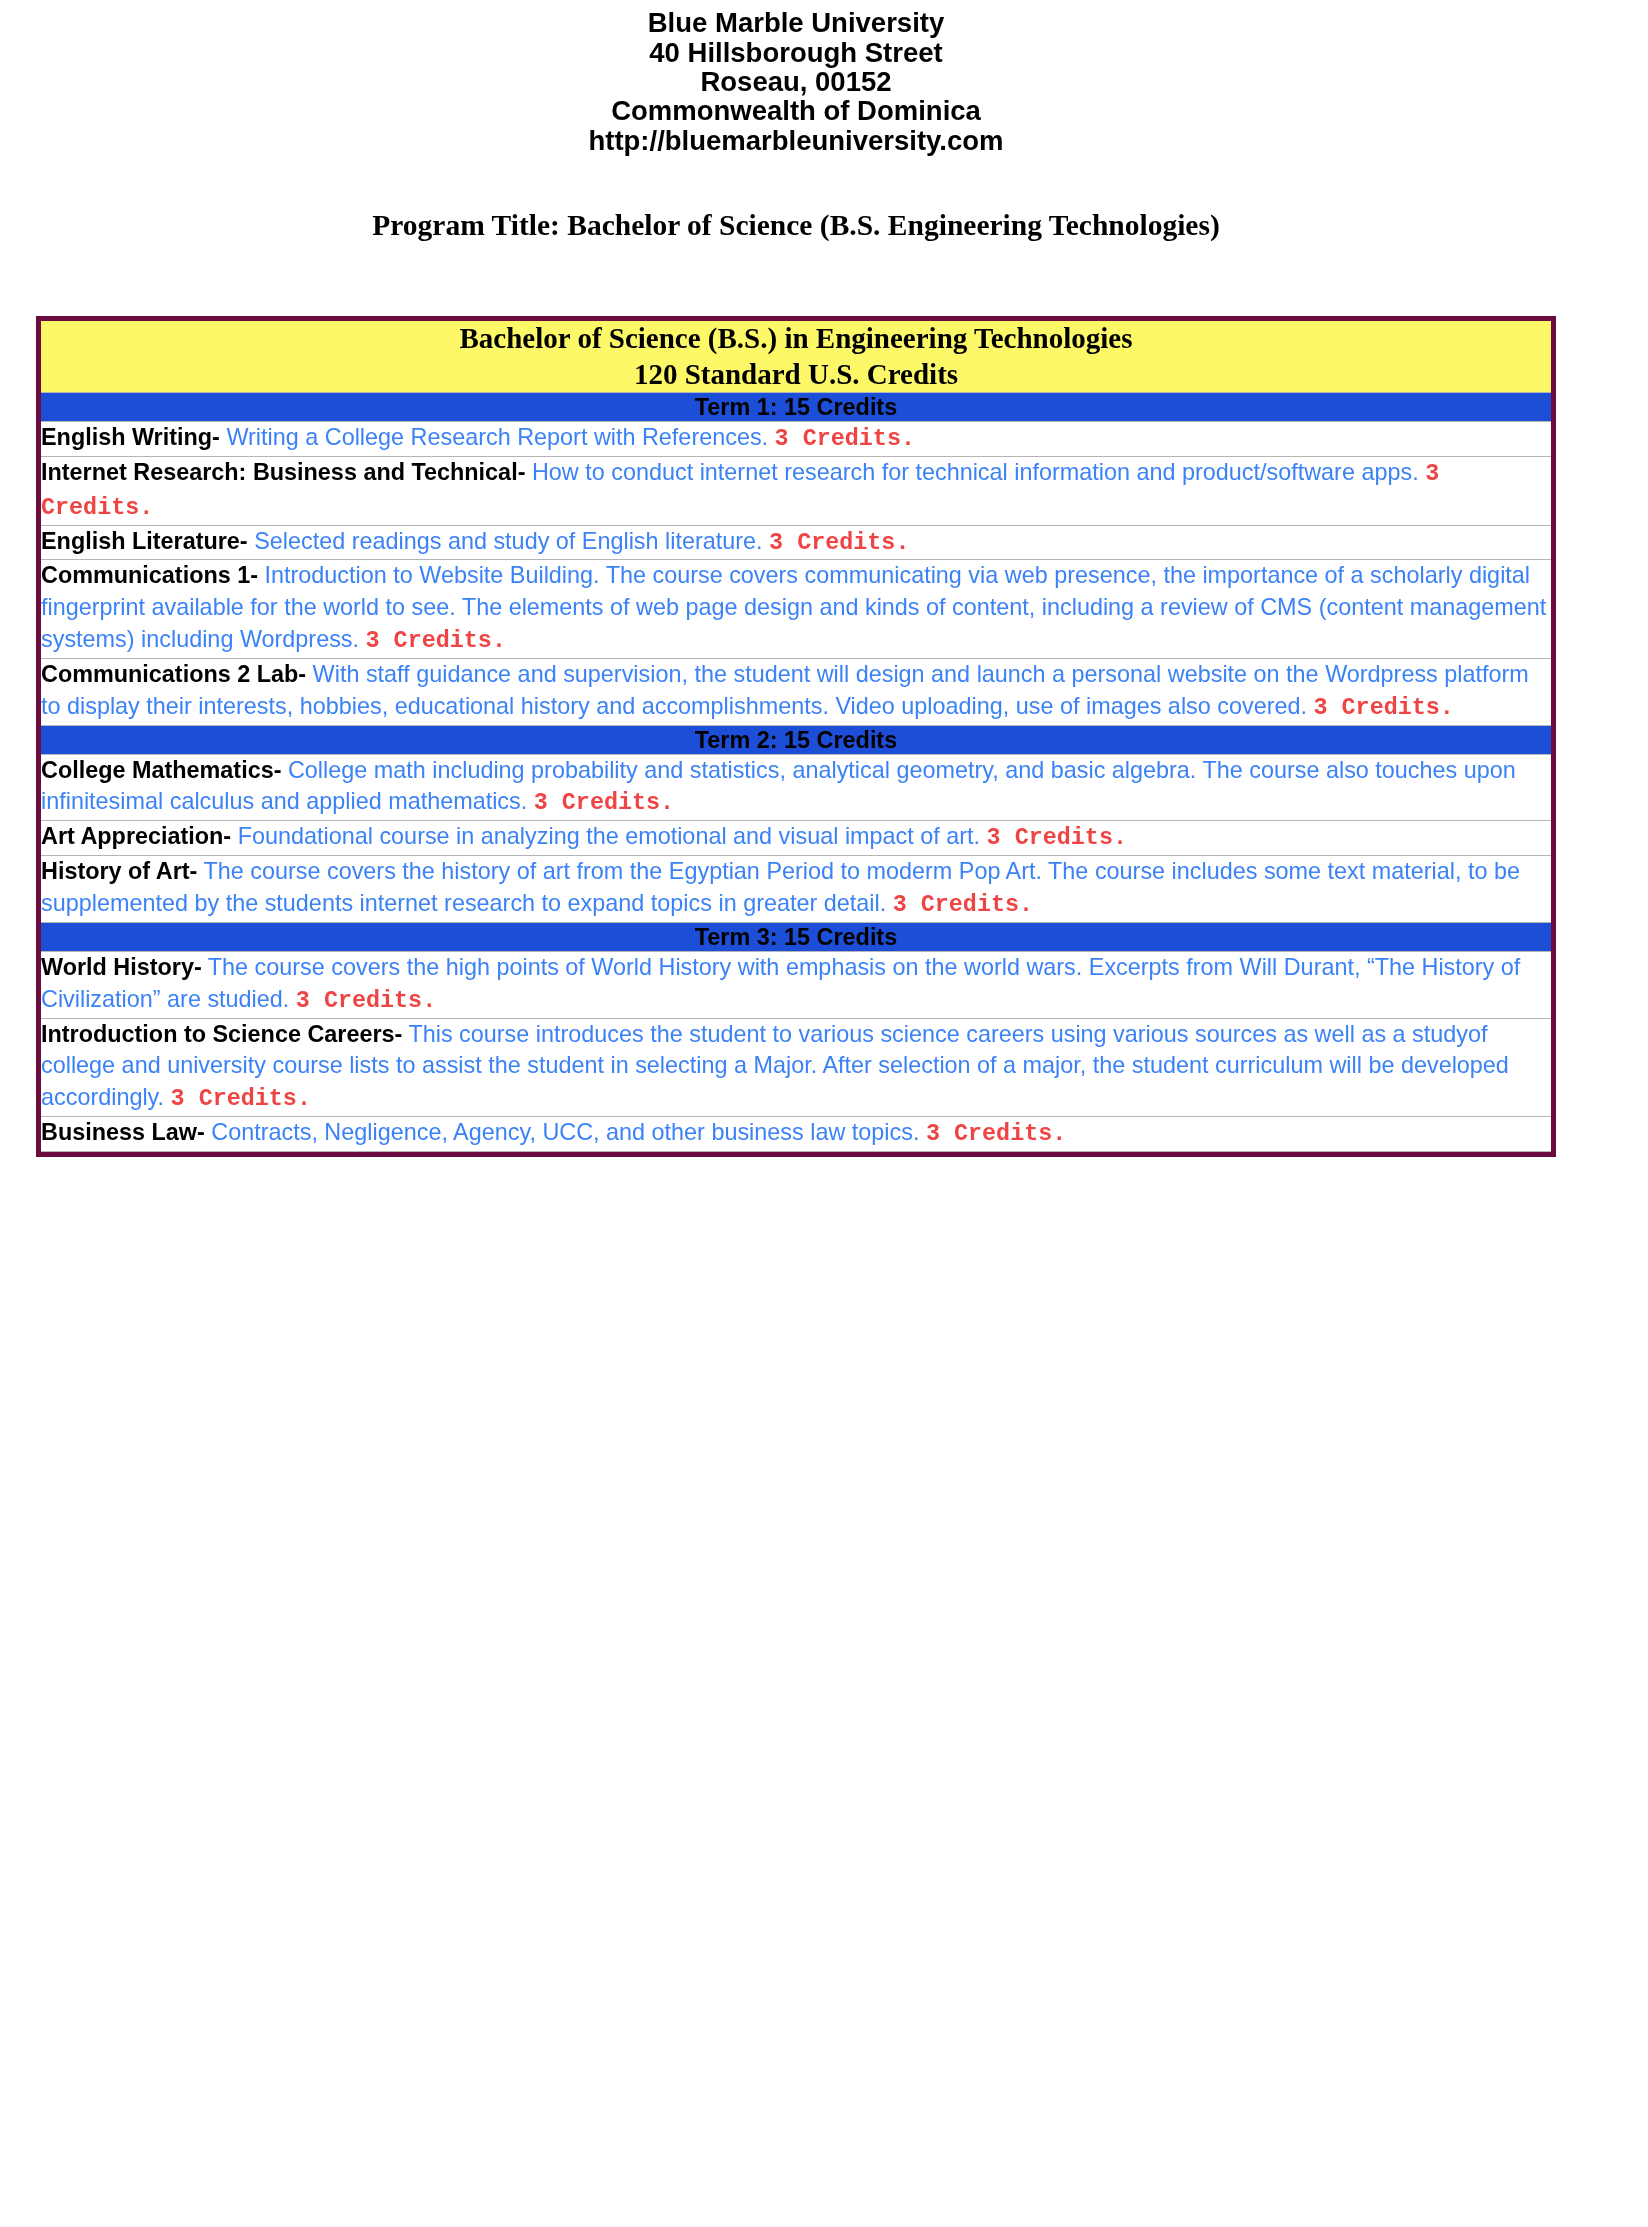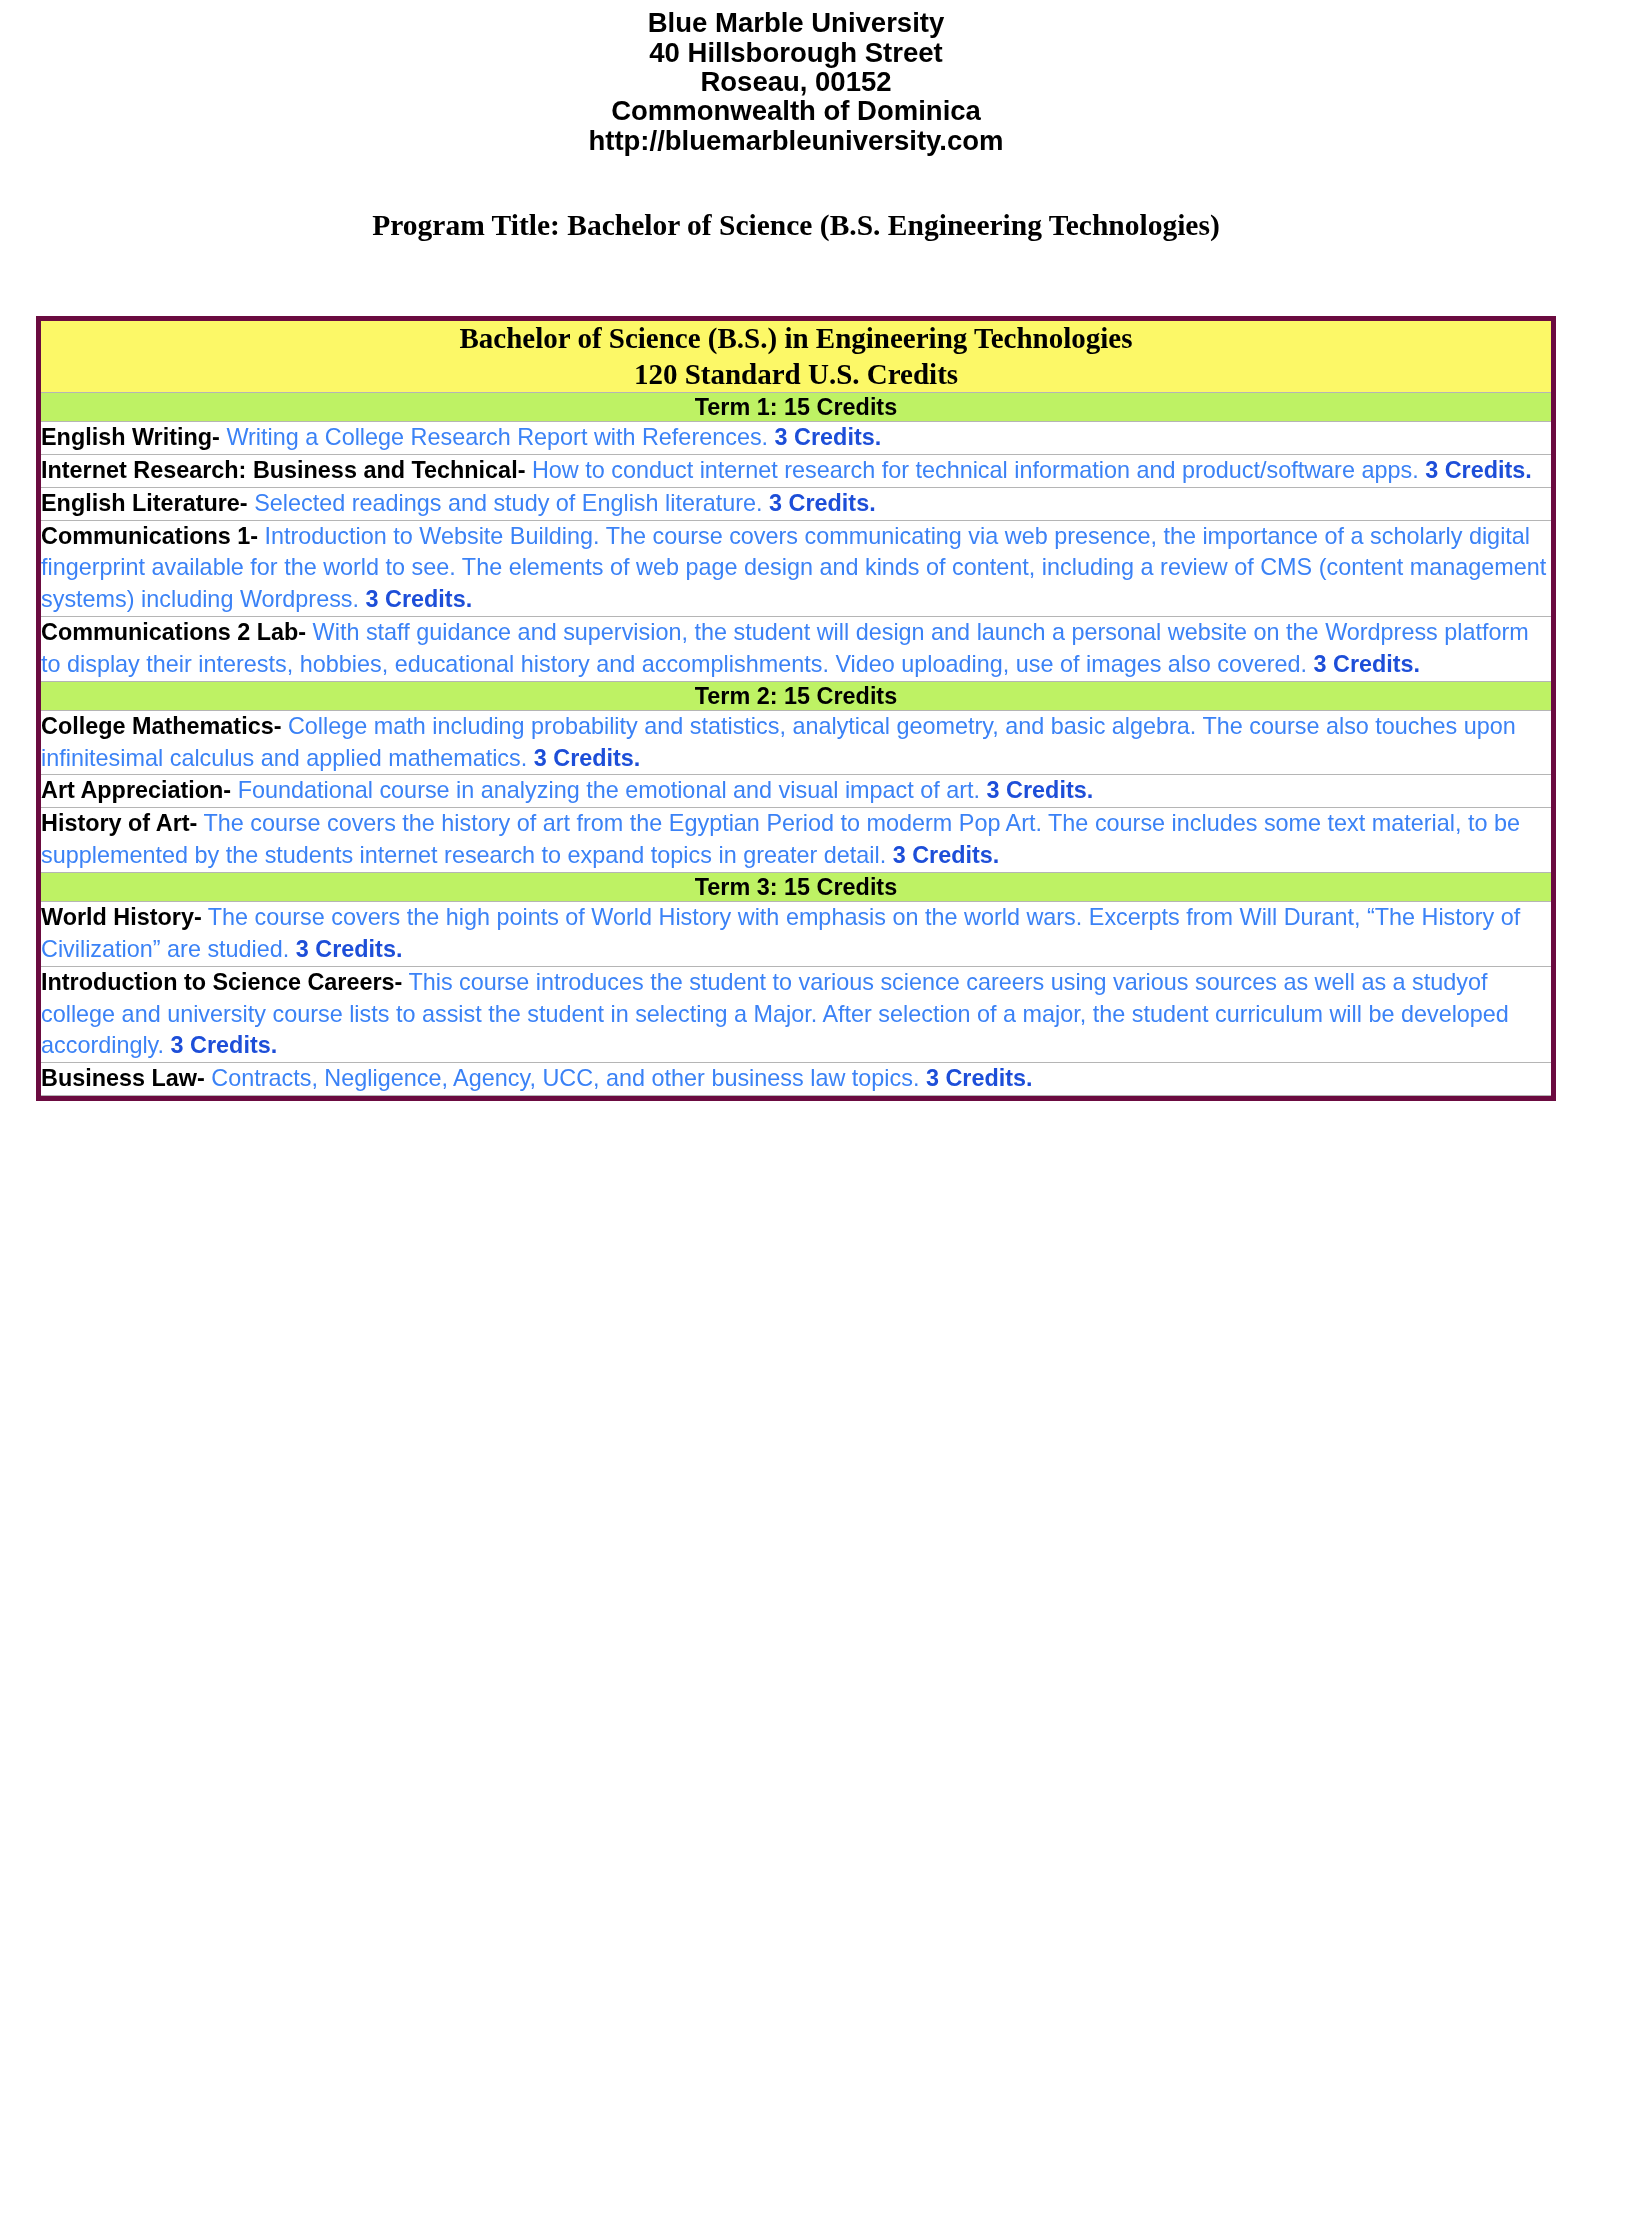--- a/index.html
+++ b/index.html
@@ -67,21 +67,21 @@
     font-family: "Liberation Serif", serif;
     font-weight: bold;
     font-size: 29px;
     line-height: 1.22;
     padding: 18px 13.7px 16.5px 13.7px;
     border-bottom: 1.4px solid #b5b5b5;
     margin-left: 48px;
   }
 
   .term-cell {
-    background: #bef264;
+    background: #1d4ed8;
     text-align: center;
     font-family: "Liberation Sans", sans-serif;
     font-weight: bold;
     font-size: 23.4px;
     line-height: 1.2;
     padding: 18.5px 13.7px 18.5px 13.7px;
     border-bottom: 1.4px solid #b5b5b5;
   }
 
   .course-cell {
@@ -100,21 +100,22 @@
   .course-name {
     font-weight: bold;
     color: #000;
   }
   .course-desc {
     font-weight: normal;
     color: #3b82f6;
   }
   .credits {
     font-weight: bold;
-    color: #1d4ed8;
+    color: #ef4444;
+    font-family: Liberation Mono, monospace;
   }
 </style>
 </head>
 <body>
 
 <div class="page">
 
   <div class="letterhead">
     <div class="letterhead-line">Blue Marble University</div>
     <div class="letterhead-line">40 Hillsborough Street</div>

